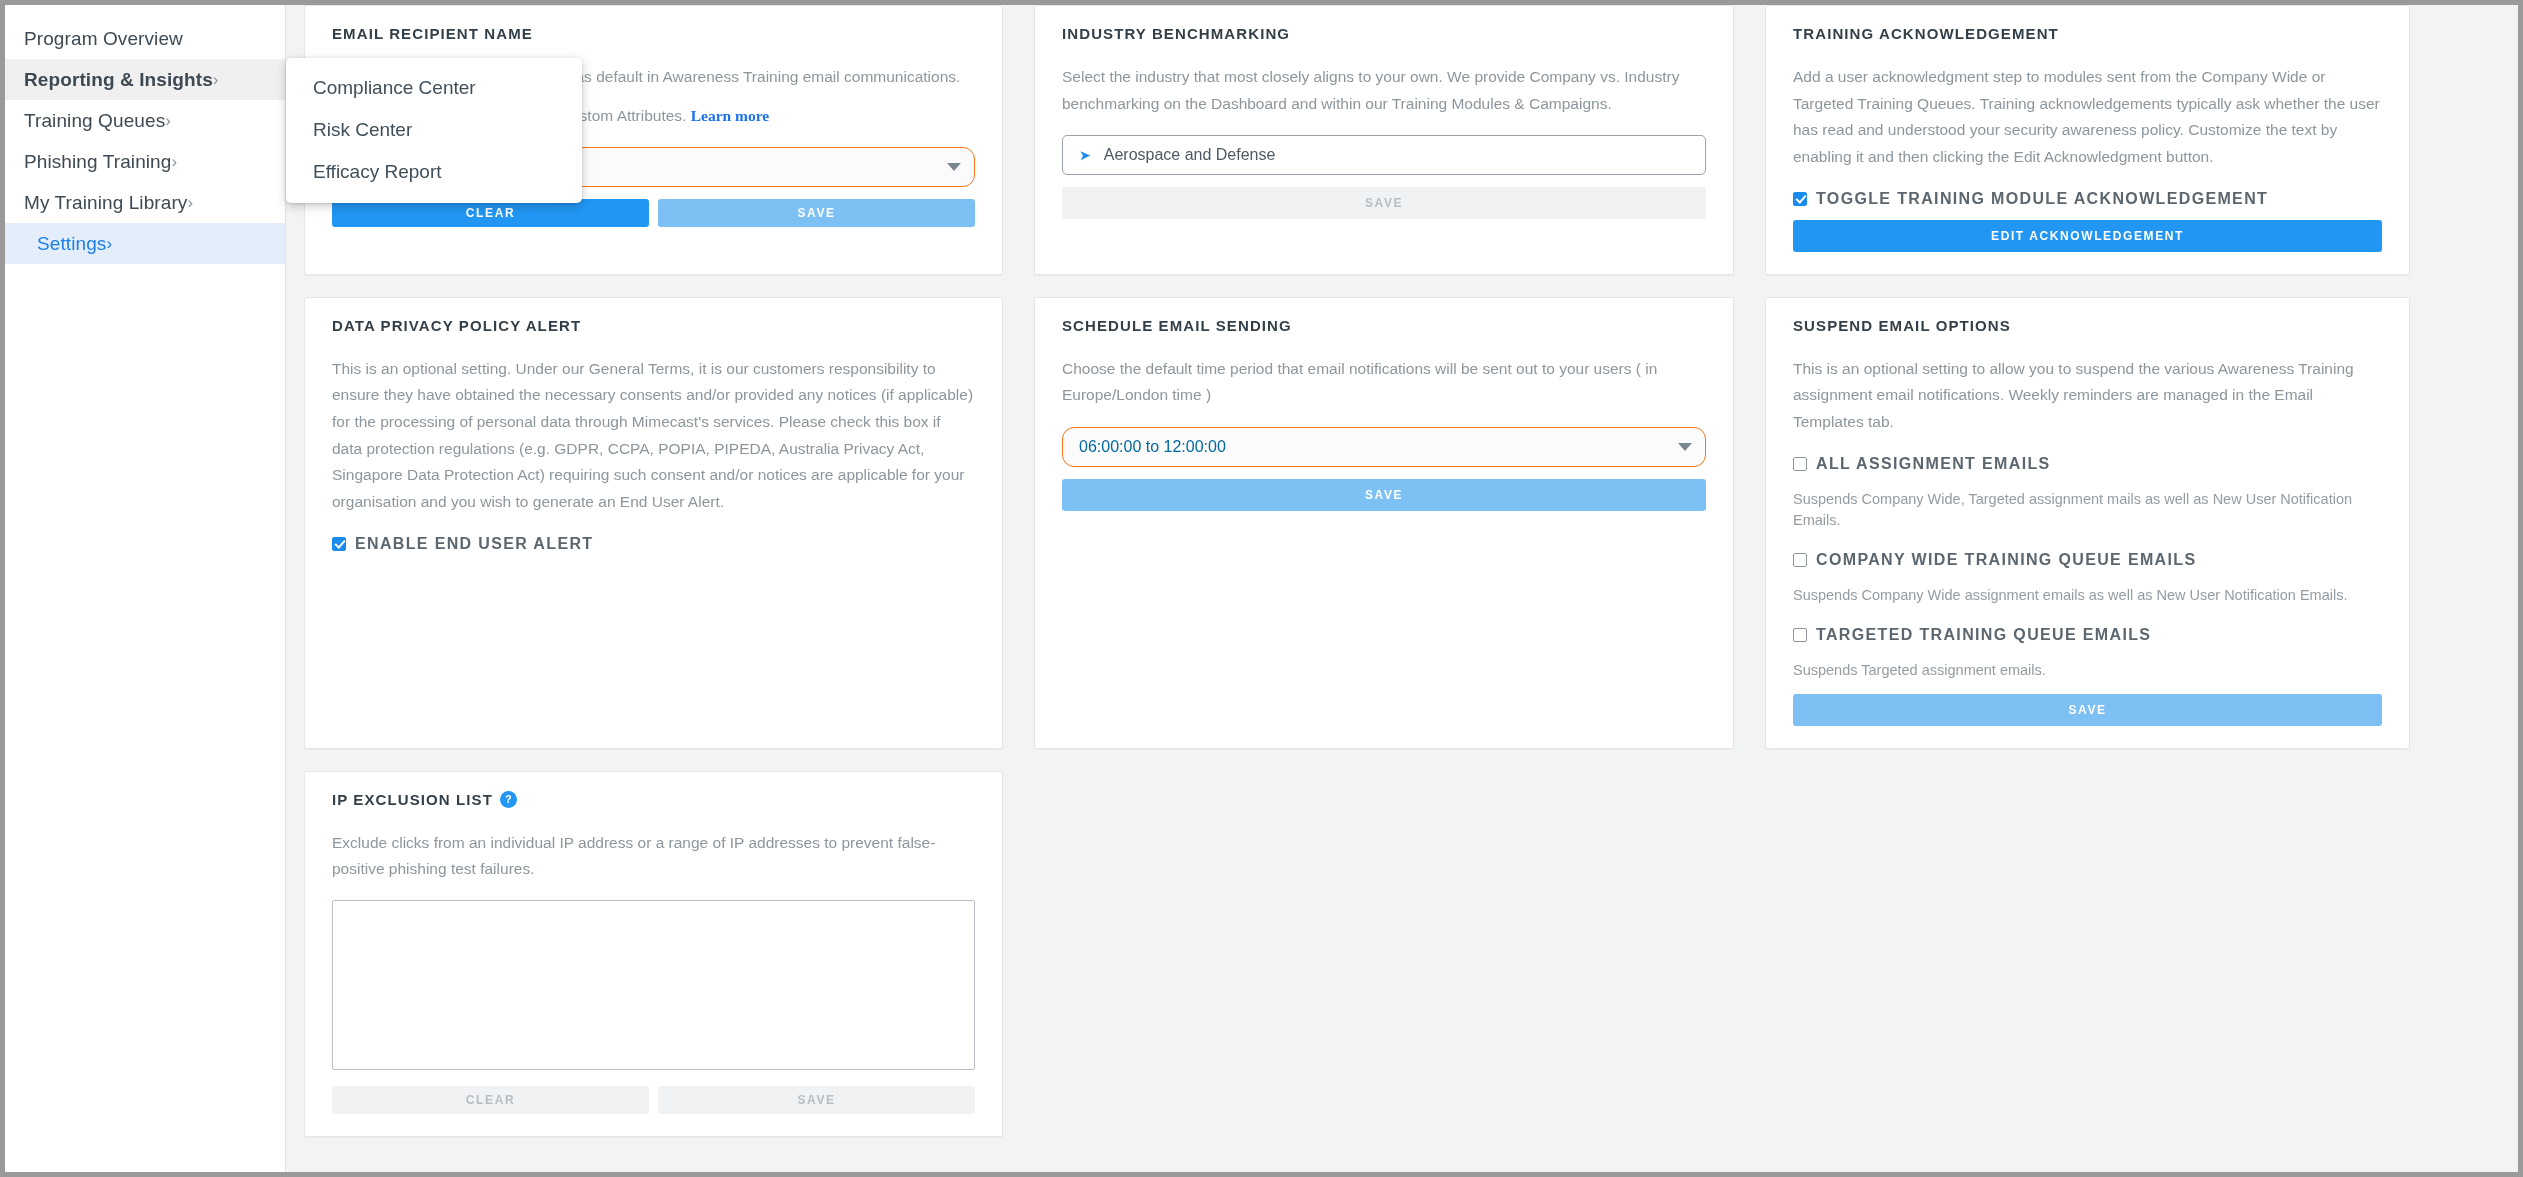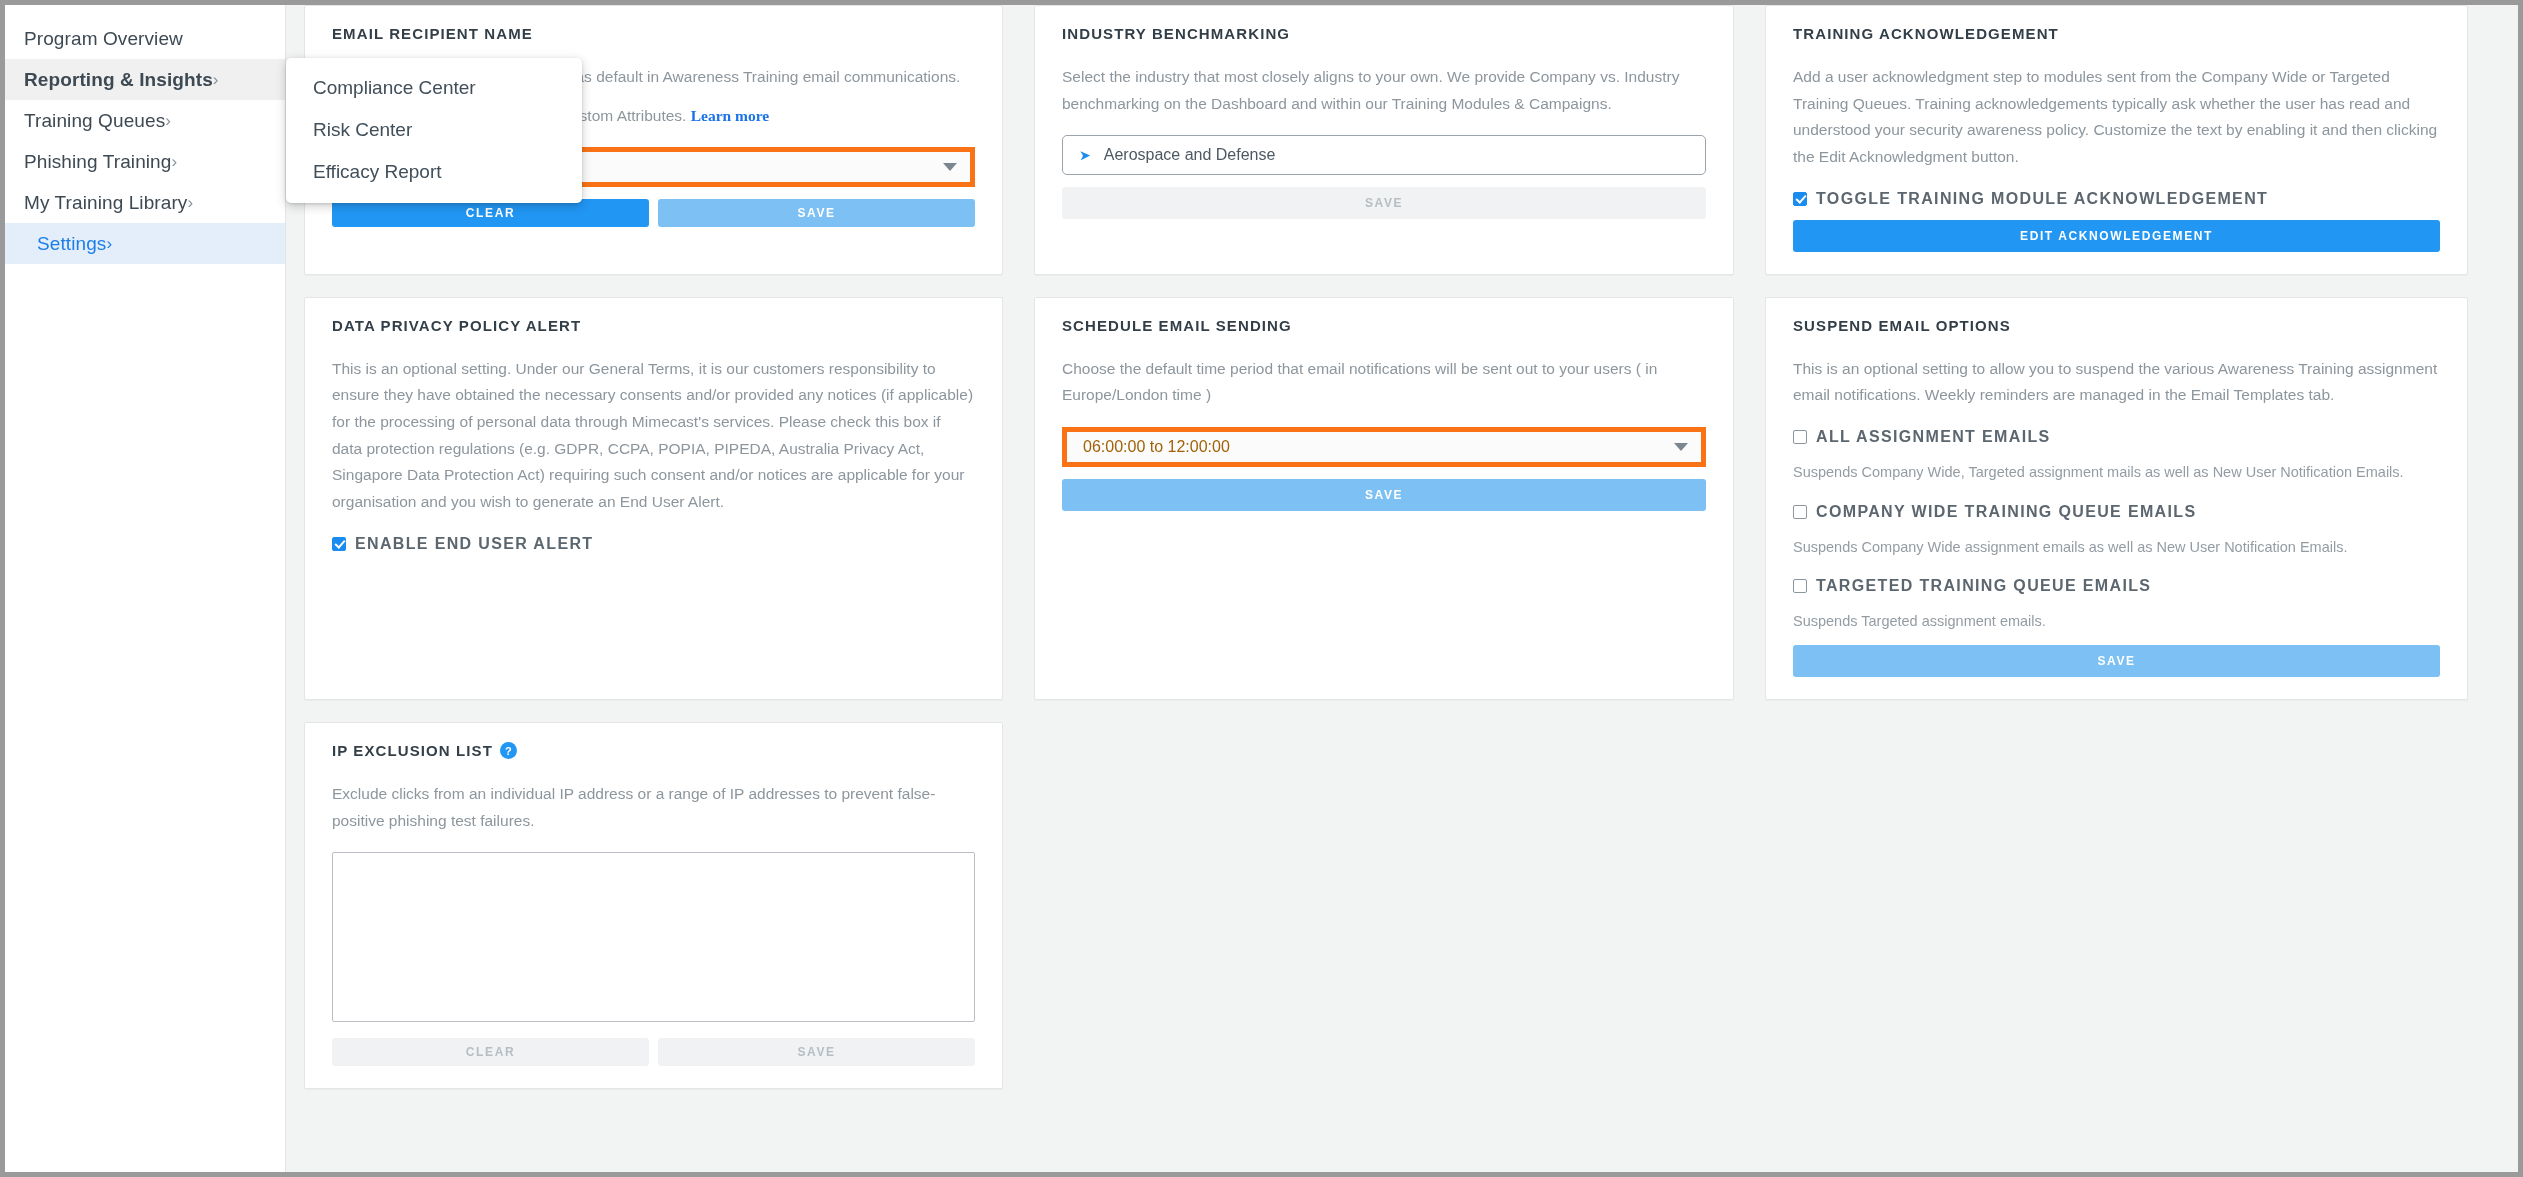--- a/index.html
+++ b/index.html
@@ -88,21 +88,21 @@
   }
   .card {
     background: #ffffff;
     border: 1px solid #e3e5e6;
     border-radius: 2px;
     padding: 19px 27px 22px 27px;
     box-shadow: 0 1px 1px rgba(0,0,0,.03);
   }
   .card.c1 { width: 699px; }
   .card.c2 { width: 700px; }
-  .card.c3 { width: 703px; }
+  .card.c3 { width: 645px; }
 
   .card-title {
     font-size: 15px;
     font-weight: bold;
     letter-spacing: 1.1px;
     color: #333f48;
     text-transform: uppercase;
     margin-bottom: 22px;
     display: flex;
     align-items: center;
@@ -127,27 +127,27 @@
     color: #8d969d;
   }
   .body-text b { color: #6e7a84; font-weight: bold; }
   .link { color: #1a73e8; font-weight: bold; text-decoration: none; cursor: pointer; font-family: Liberation Serif, serif; }
 
   
   .select {
     margin-top: 18px;
     height: 40px;
     background: #fbfbfb;
-    border: 5px solid #f97316;
-    border-radius: 0;
+    border: 1px solid #f97316;
+    border-radius: 12px;
     display: flex;
     align-items: center;
     padding: 0 13px 0 16px;
     font-size: 16px;
-    color: #a16207;
+    color: #0369a1;
     cursor: pointer;
     position: relative;
   }
   .select .caret {
     margin-left: auto;
     width: 0; height: 0;
     border-left: 7px solid transparent;
     border-right: 7px solid transparent;
     border-top: 8px solid #7b868f;
   }

